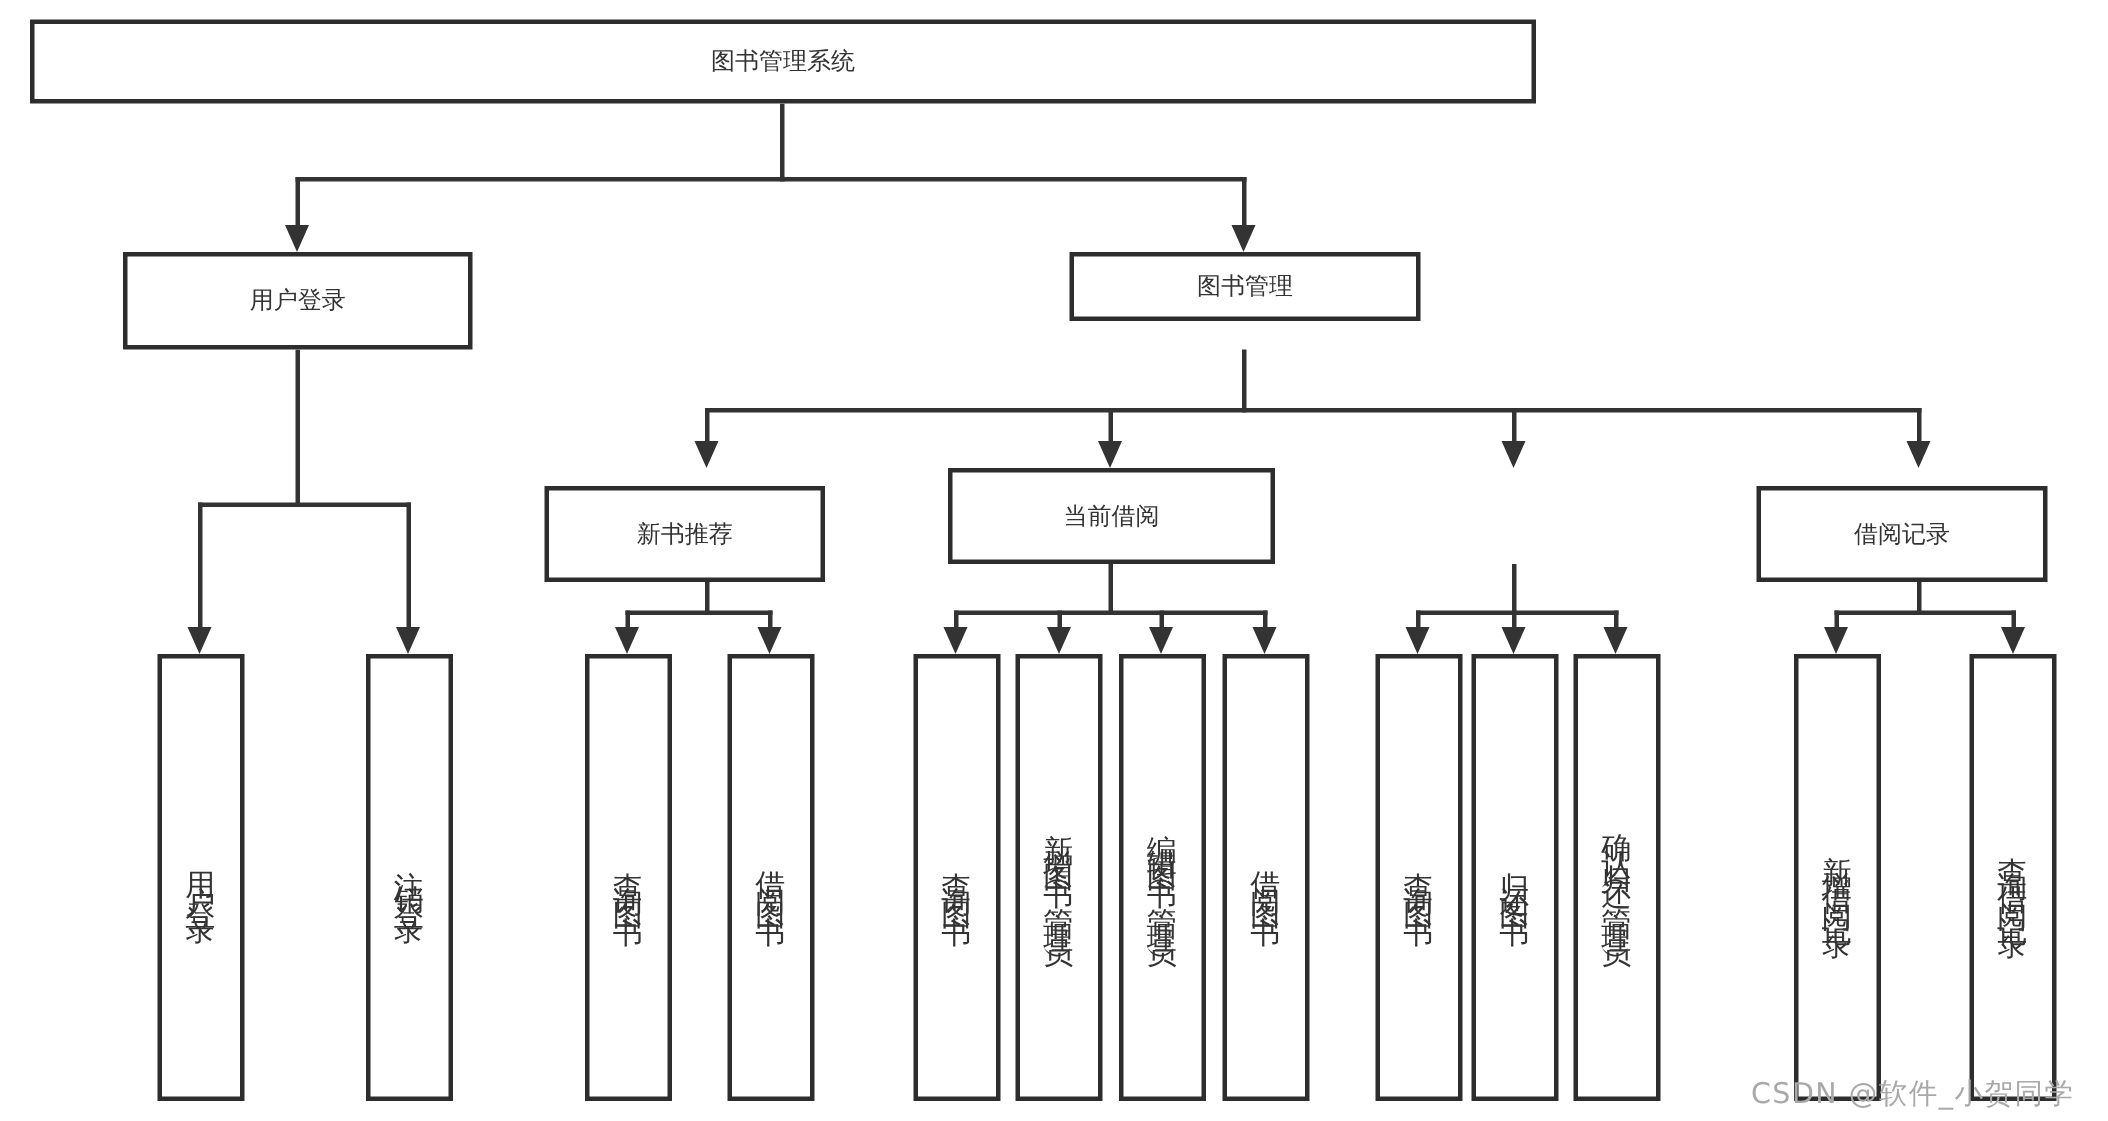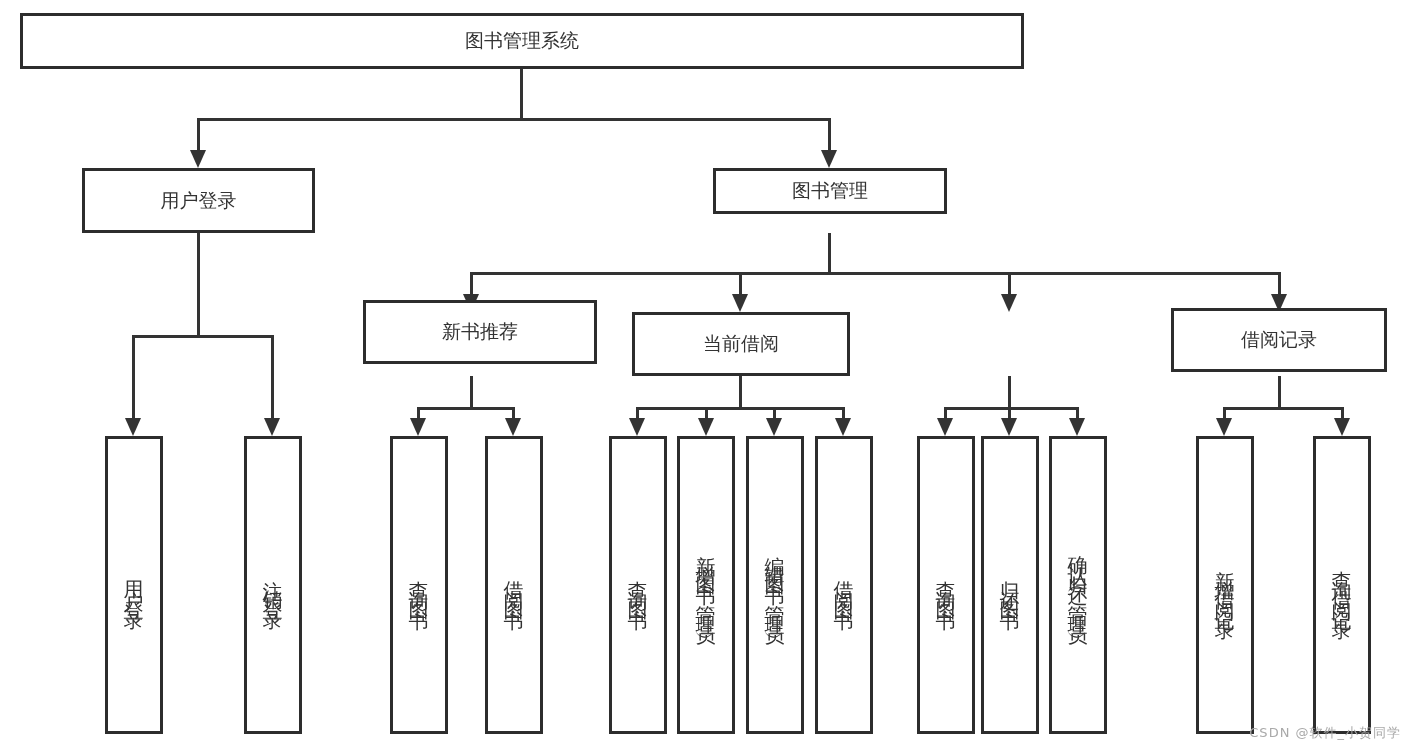--- a/index.html
+++ b/index.html
@@ -31,36 +31,36 @@
   
   .box{
     position:absolute;
     background:var(--fill,#ffffff);
     border:3px solid var(--border,#2d2d2d);
     display:flex;
     align-items:center;
     justify-content:center;
     color:var(--text,#333333);
   }
-  .box.h{ font-size:19px; }
+  .box.h{ font-size:16px; }
   .box.v{ top:436px; width:58px; height:298px; }
   .vtext{
     writing-mode:vertical-rl;
     text-orientation:mixed;
     font-size:20px;
     line-height:1;
     letter-spacing:10px;
     white-space:nowrap;
   }
 
   .watermark{
     position:absolute;
-    right:4px;
+    right:22px;
     bottom:5px;
-    font-size:13px;
+    font-size:19px;
     color:var(--wm,#a9a9a9);
     letter-spacing:1px;
     pointer-events:none;
   }
 </style>
 </head>
 <body>
 
 <div class="canvas">
 
@@ -127,27 +127,27 @@
     <span>图书管理系统</span>
   </div>
 
   <div class="box h" style="left:82px;top:168px;width:233px;height:65px">
     <span>用户登录</span>
   </div>
   <div class="box h" style="left:713px;top:168px;width:234px;height:46px">
     <span>图书管理</span>
   </div>
 
-  <div class="box h" style="left:363px;top:300px;width:234px;height:64px">
+  <div class="box h" style="left:363px;top:324px;width:187px;height:64px">
     <span>新书推荐</span>
   </div>
   <div class="box h" style="left:632px;top:312px;width:218px;height:64px">
     <span>当前借阅</span>
   </div>
-  <div class="box h" style="left:1171px;top:308px;width:216px;height:64px">
+  <div class="box h" style="left:1171px;top:324px;width:194px;height:64px">
     <span>借阅记录</span>
   </div>
 
   <div class="box v" style="left:105px">
     <span class="vtext">用户登录</span>
   </div>
   <div class="box v" style="left:244px">
     <span class="vtext">注销登录</span>
   </div>
 

